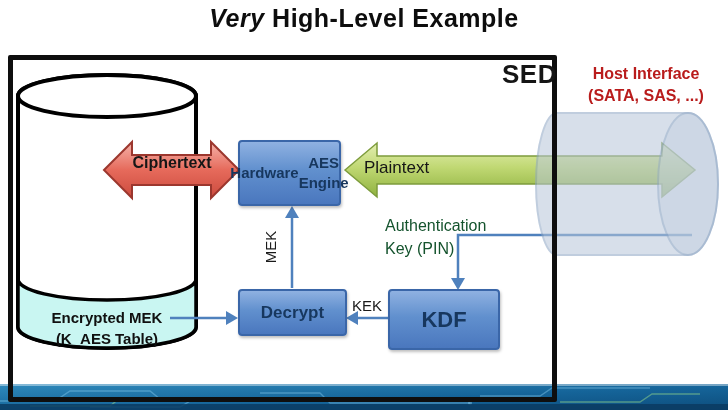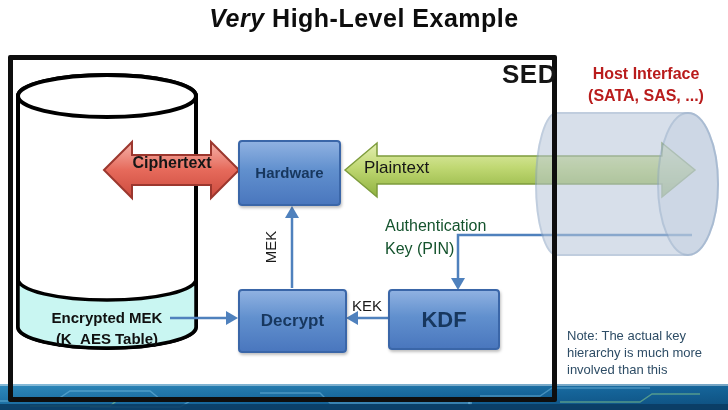--- a/index.html
+++ b/index.html
@@ -30,21 +30,21 @@
   }
   .bluebox {
     position:absolute; z-index:3; box-sizing:border-box;
     background:linear-gradient(180deg,#8fb1e1 0%,#6190ce 45%,#4a77be 100%);
     border:2px solid #3a66a8; border-radius:4px;
     display:flex; flex-direction:row; align-items:center; justify-content:center;
     color:#17375e; font-weight:bold; text-align:center;
     box-shadow:1px 2px 3px rgba(0,0,0,0.25);
   }
   .box-aes     { left:238px; top:140px; width:103px; height:66px; font-size:15px; line-height:20px; }
-  .box-decrypt { left:238px; top:289px; width:109px; height:64px; font-size:17px; }
+  .box-decrypt { left:238px; top:289px; width:109px; height:47px; font-size:17px; }
   .box-kdf     { left:388px; top:289px; width:112px; height:61px; font-size:22px;text-align:center; }
   .lbl-ciphertext { left:120px; top:154px; width:104px; text-align:center; font-size:16px; font-weight:bold; color:#161616; }
   .lbl-plaintext  { left:364px; top:158px; font-size:17px; font-weight:normal; color:#161616; }
   .lbl-auth { left:385px; top:214px; font-size:16px; line-height:23px; color:#14532d; }
   .lbl-mek {
     left:247px; top:237px; width:50px; height:20px; text-align:center;
     font-size:15px; color:#1a1a1a; transform:rotate(-90deg);
   }
   .lbl-kek { left:352px; top:297px; width:50px; text-align:left; font-size:15px; color:#1a1a1a; }
   .lbl-storage {
@@ -131,20 +131,21 @@
       <polygon points="292,206 285,218 299,218" fill="#4F81BD"></polygon>
     </g>
 
     <polygon points="104,170 132,142 132,155 211,155 211,142 239,170 211,198 211,185 132,185 132,198" fill="url(#gRed)" stroke="#9c372e" stroke-width="2"></polygon>
   </svg>
 
   <div class="sed-border"></div>
 
   <div class="bluebox box-aes">
     <span>Hardware</span>
+    <span>AES Engine</span>
   </div>
   <div class="bluebox box-decrypt">
     <span>Decrypt</span>
   </div>
   <div class="bluebox box-kdf">
     <span>KDF</span>
   </div>
 
   <div class="txt slide-title">
     <span class="it">Very</span><span> High-Level Example</span>
@@ -166,19 +167,14 @@
   </div>
 
   <div class="txt lbl-mek">MEK</div>
   <div class="txt lbl-kek">KEK</div>
 
   <div class="txt lbl-storage">
     <div>Encrypted MEK</div>
     <div>(K_AES Table)</div>
   </div>
 
-  <div class="txt note">
-    <div>Note: The actual key</div>
-    <div>hierarchy is much more</div>
-    <div>involved than this</div>
-  </div>
 
 </div>
 
 </body></html>

